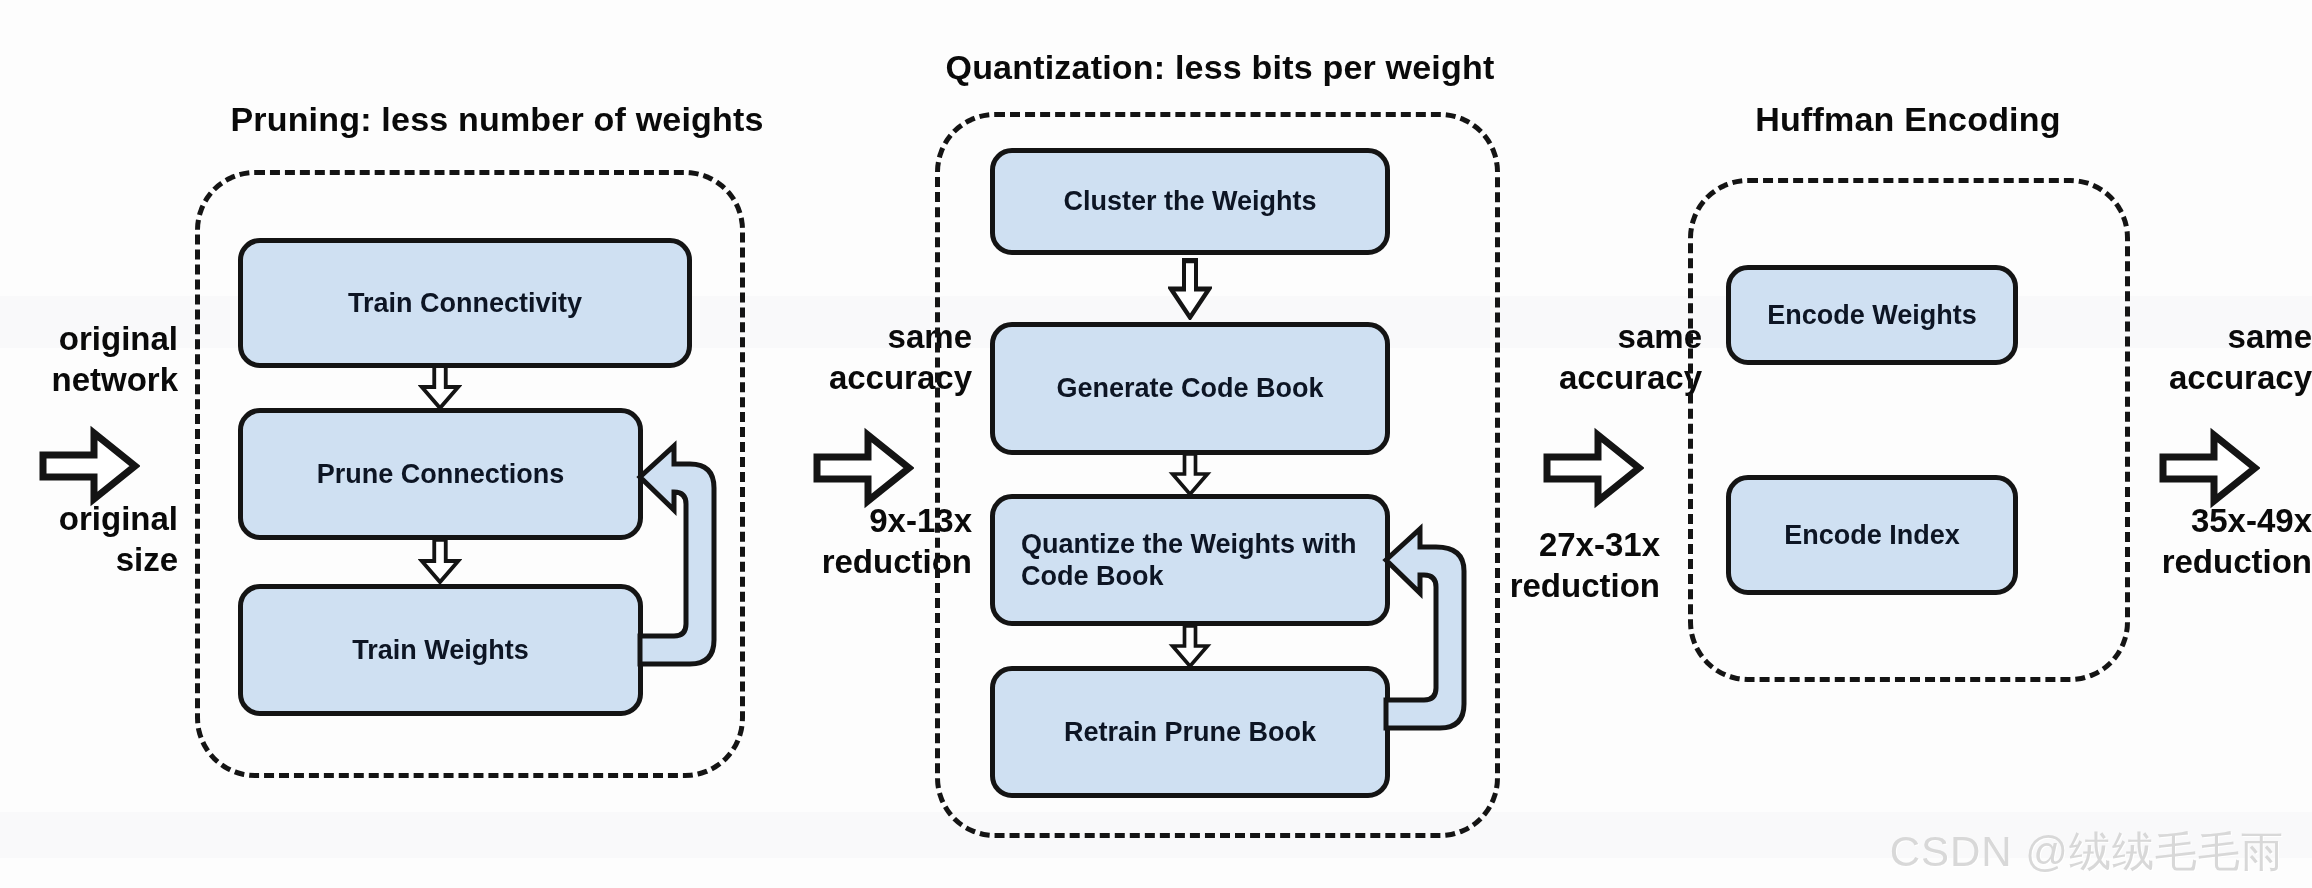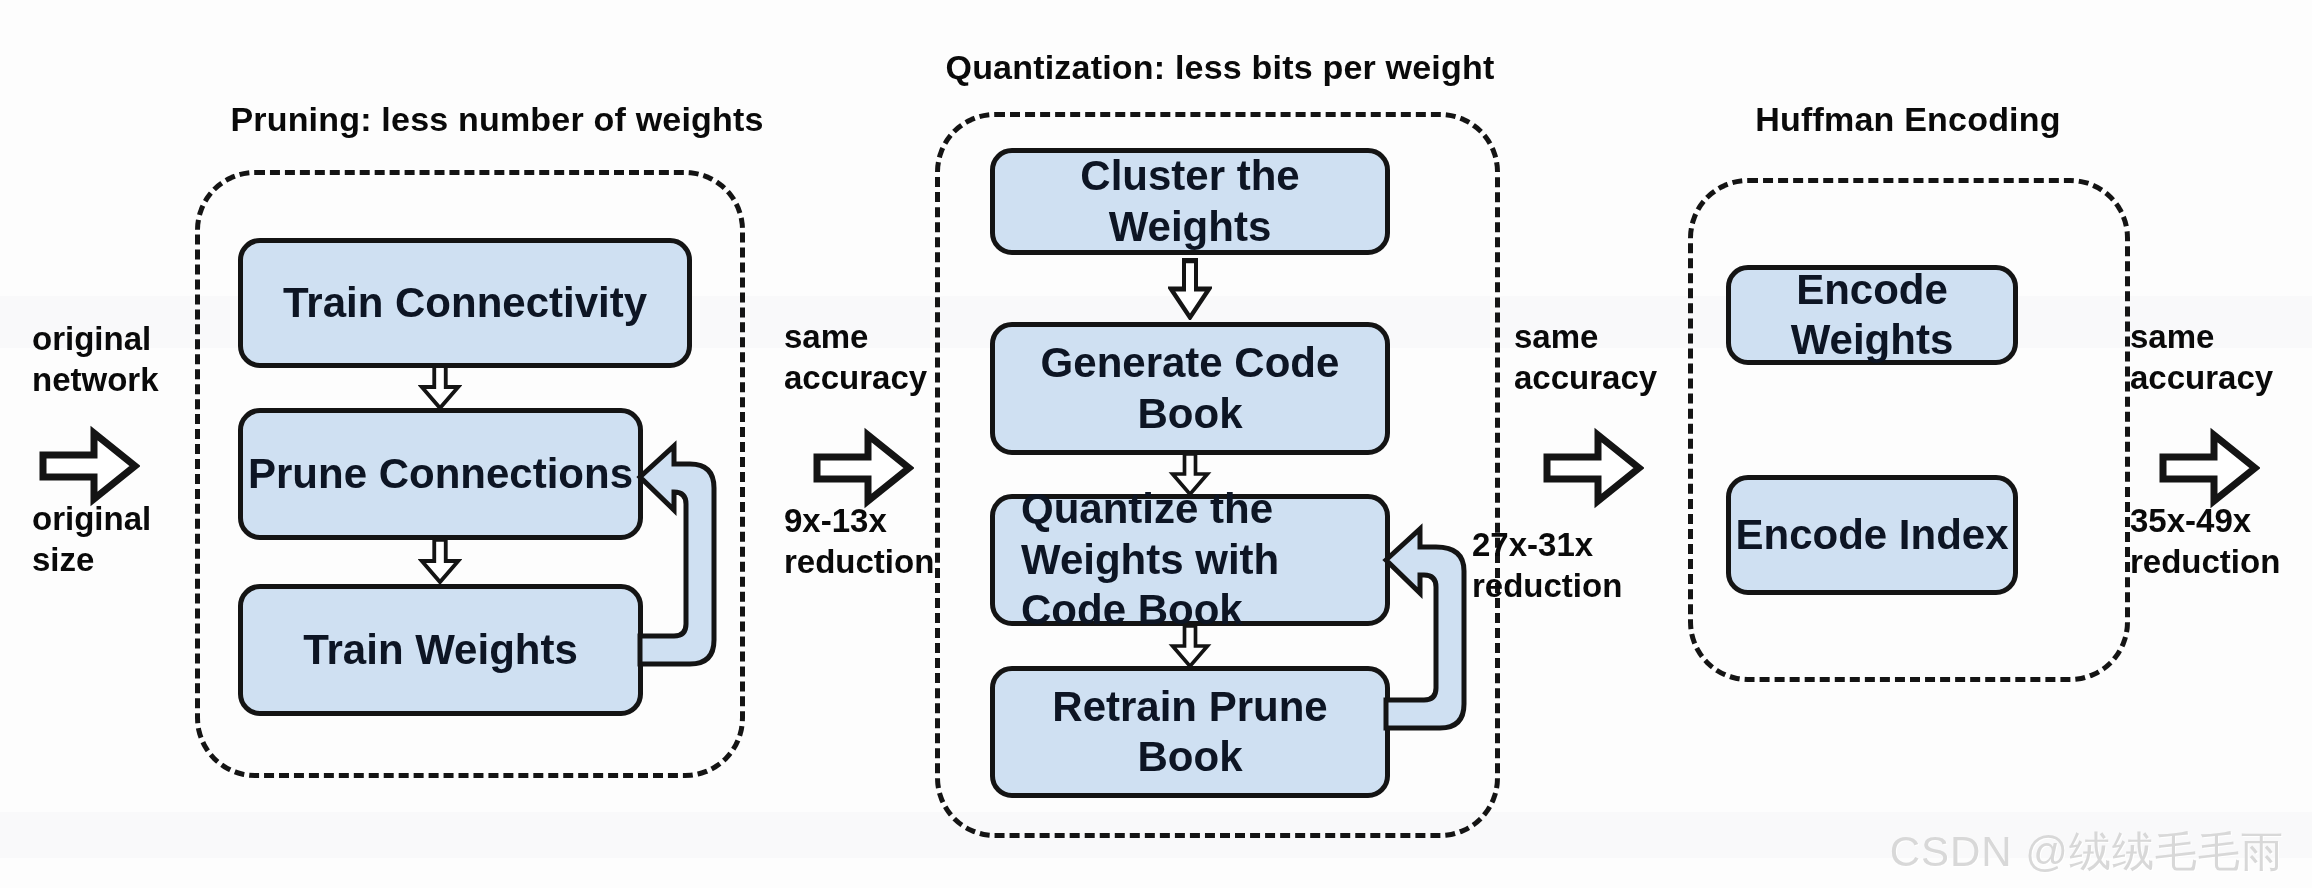--- a/index.html
+++ b/index.html
@@ -43,35 +43,35 @@
   .node{
     position:absolute;
     background:var(--box_fill);
     border:5px solid var(--line);
     border-radius:22px;
     display:flex;
     align-items:center;
     justify-content:center;
     text-align:center;
     font-weight:bold;
-    font-size:42px;
+    font-size:27px;
     color:var(--box_text);
     z-index:2;
     line-height:1.2;
   }
   .node.left-text{
     justify-content:flex-start;
     text-align:left;
     padding-left:26px;
     padding-right:8px;
   }
   
   .flow-label{
     position:absolute;
-    text-align:left;
+    text-align:right;
     font-weight:bold;
     font-size:33px;
     color:var(--label_text);
     line-height:1.25;
     padding-left:32px;
   }
   .arrow-svg{position:absolute;z-index:1;}
   .loop-svg{position:absolute;left:0;top:0;z-index:3;pointer-events:none;}
   .hollow{fill:#ffffff;stroke:var(--line);}
   .loop-path{fill:var(--box_fill);stroke:var(--line);stroke-width:5;stroke-linejoin:miter;}

